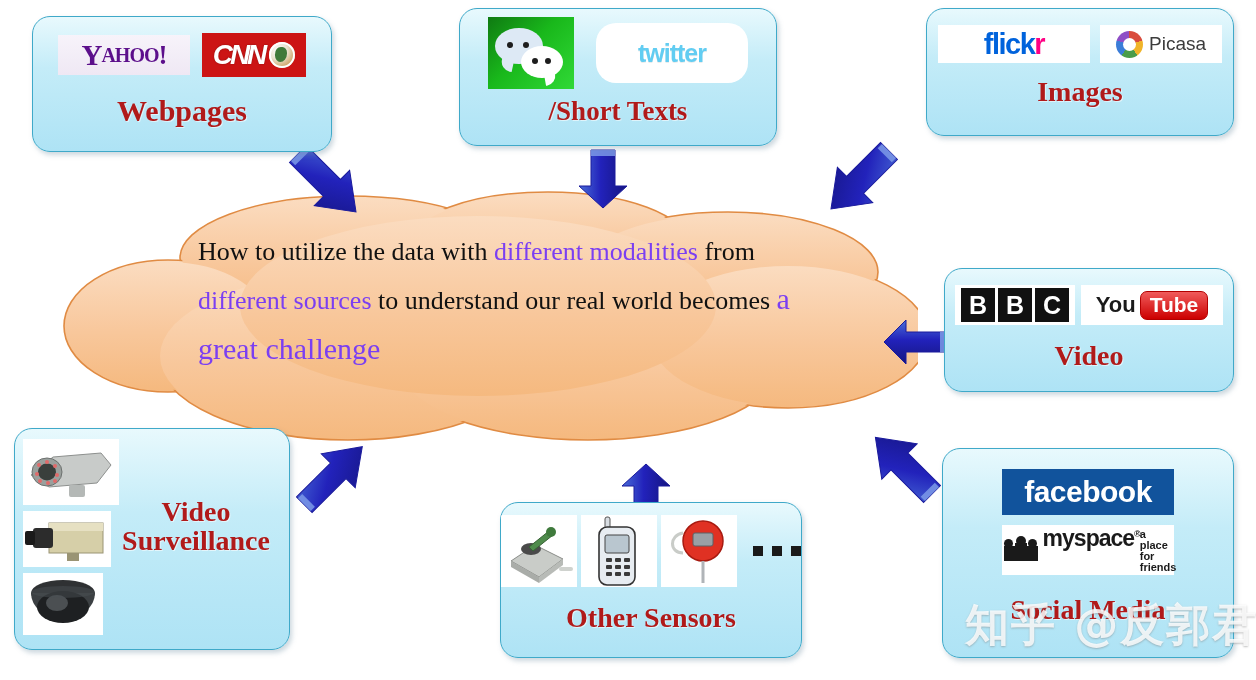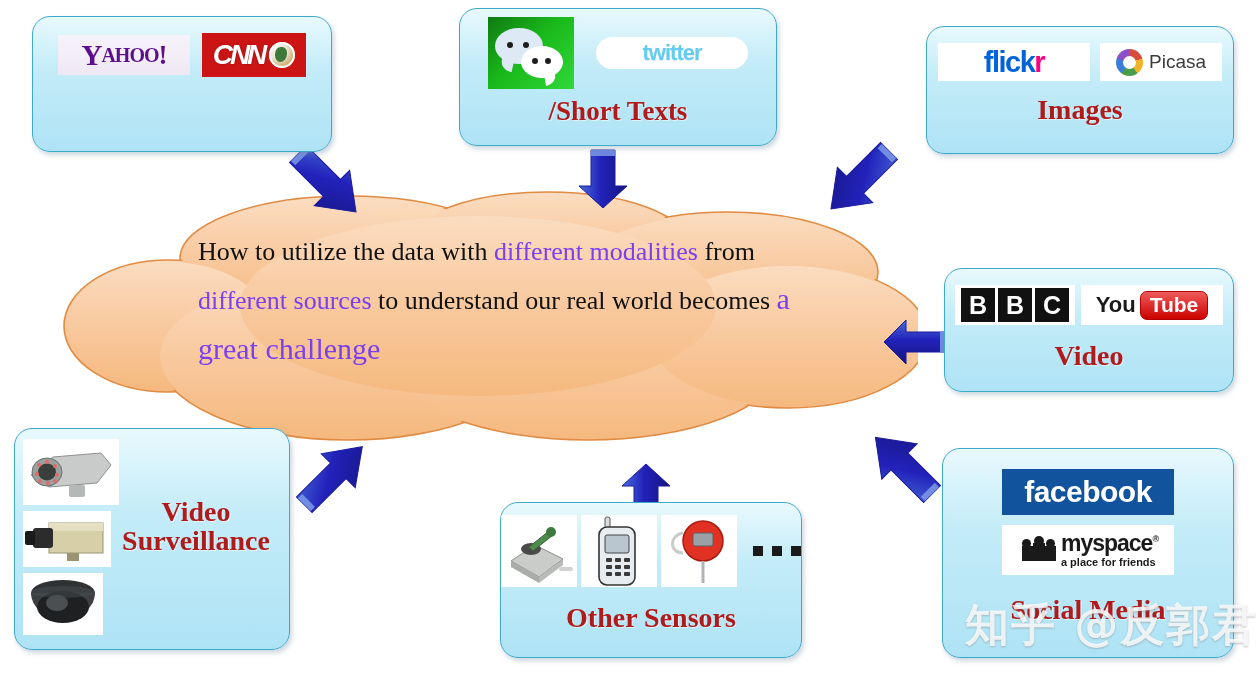--- a/index.html
+++ b/index.html
@@ -78,22 +78,22 @@
   .bub.big{width:48px;height:36px;left:7px;top:11px;background:#dde9f5;}
   .bub.big:after{content:"";position:absolute;left:6px;bottom:-7px;width:12px;height:12px;background:#dde9f5;
     border-radius:0 0 0 10px;transform:rotate(12deg);}
   .bub.small{width:42px;height:32px;left:33px;top:29px;background:#ffffff;}
   .bub.small:after{content:"";position:absolute;right:7px;bottom:-7px;width:11px;height:11px;background:#fff;
     border-radius:0 0 10px 0;transform:rotate(-10deg);}
   .eye{position:absolute;width:6px;height:6px;border-radius:50%;background:#1d1d1d;}
 
   
   .twitter{
-    width:152px;height:32px;background:#fff;
-    color:#62cdf2;font-weight:bold;font-size:22px;
+    width:152px;height:60px;background:#fff;
+    color:#62cdf2;font-weight:bold;font-size:25px;
     font-family:"Liberation Sans", sans-serif;letter-spacing:-1px;
     text-shadow:0 1px 0 rgba(0,0,0,.08);
     border-radius:20px;
   }
   
   .flickr{
     width:152px;height:38px;background:#fff;
     font-family:"Liberation Sans", sans-serif;font-weight:bold;font-size:29px;letter-spacing:-1.5px;
   }
   .flickr .b{color:#0063dc;}
@@ -129,21 +129,21 @@
     width:172px;height:46px;background:#11539c;color:#fff;
     font-family:"Liberation Sans", sans-serif;font-weight:bold;font-size:30px;letter-spacing:-.5px;
   }
   
   .myspace{
     width:172px;height:50px;background:#fff;flex-direction:row;gap:5px;padding-left:4px;
     box-sizing:border-box;align-items:center;
   }
   .ms-people{width:34px;height:28px;position:relative;flex:0 0 auto;}
   .ms-people i{position:absolute;background:#1a1a1a;display:block;}
-  .ms-txt{display:flex;flex-direction:column;line-height:1;}
+  .ms-txt{display:flex;flex-direction:row;line-height:1;}
   .ms-txt .m1{font-family:"Liberation Sans", sans-serif;font-weight:bold;font-size:23px;color:#1a1a1a;letter-spacing:-1px;}
   .ms-txt .m1 sup{font-size:9px;vertical-align:super;}
   .ms-txt .m2{font-family:"Liberation Sans", sans-serif;font-weight:bold;font-size:11px;color:#1a1a1a;margin-top:2px;}
 
   
   .photo{background:#fff;display:block;position:relative;overflow:hidden;}
   .cam-bullet{width:96px;height:66px;}
   .cam-box{width:88px;height:56px;}
   .cam-dome{width:80px;height:62px;}
   .sensor{width:76px;height:72px;}
@@ -329,20 +329,21 @@
       <div class="chip yahoo">
         <span style="font-size:29px;">Y</span>
           <span class="sm">AHOO</span>
           <span style="font-size:27px;">!</span>
       </div>
       <div class="chip cnn">
         <span class="txt">CNN</span>
         <span class="globe"></span>
       </div>
     </div>
+    <div class="src-label" style="font-size:30px;margin-top:18px;">Webpages</div>
   </div>
 
   <div class="src-box" style="left:459px;top:8px;width:318px;height:138px;padding-top:8px;">
     <div class="logo-row" style="gap:22px;">
       <div class="chip wechat">
         <span class="bub big">
           <i class="eye" style="left:12px;top:14px;"></i>
             <i class="eye" style="left:28px;top:14px;"></i>
         </span>
         <span class="bub small">
@@ -352,21 +353,21 @@
       </div>
       <div class="chip twitter">
         <span>twitter</span>
       </div>
     </div>
     <div class="src-label" style="font-size:27px;margin-top:8px;">
       <div>/Short Texts</div>
     </div>
   </div>
 
-  <div class="src-box" style="left:926px;top:8px;width:308px;height:128px;padding-top:16px;margin-top:18px;">
+  <div class="src-box" style="left:926px;top:8px;width:308px;height:128px;padding-top:16px;">
     <div class="logo-row" style="gap:10px;">
       <div class="chip flickr">
         <span class="b">flick</span>
           <span class="p">r</span>
       </div>
       <div class="chip picasa">
         <span class="pic-mark"></span>
         <span class="ptxt">Picasa</span>
       </div>
     </div>

